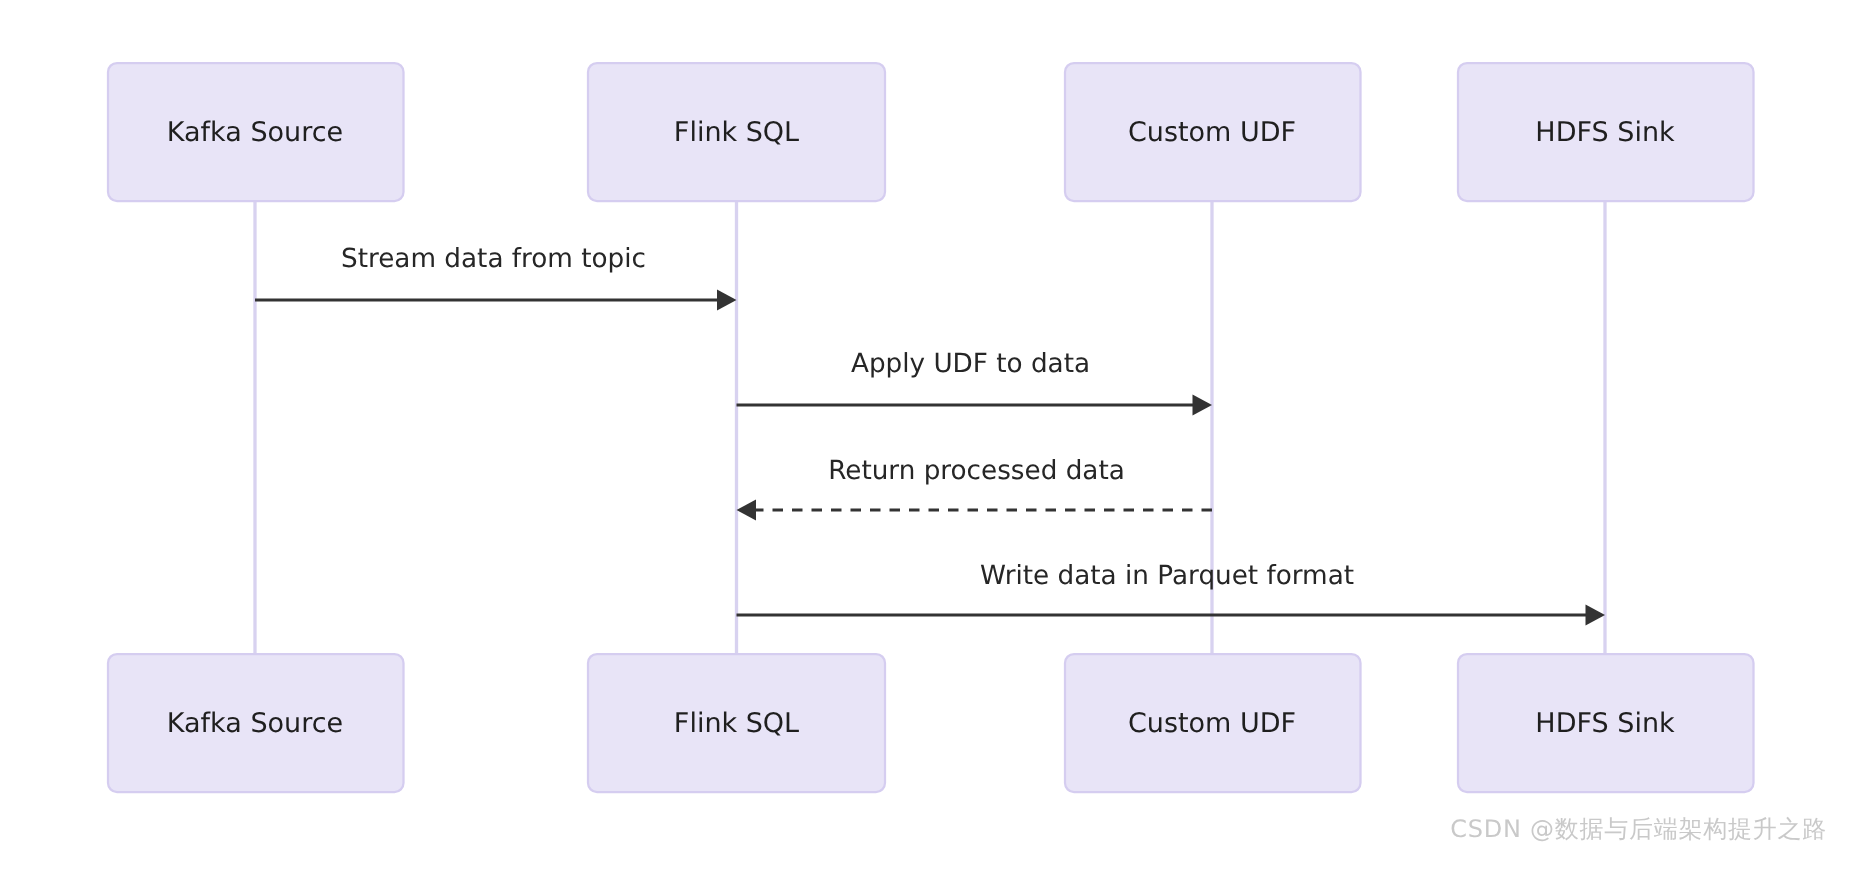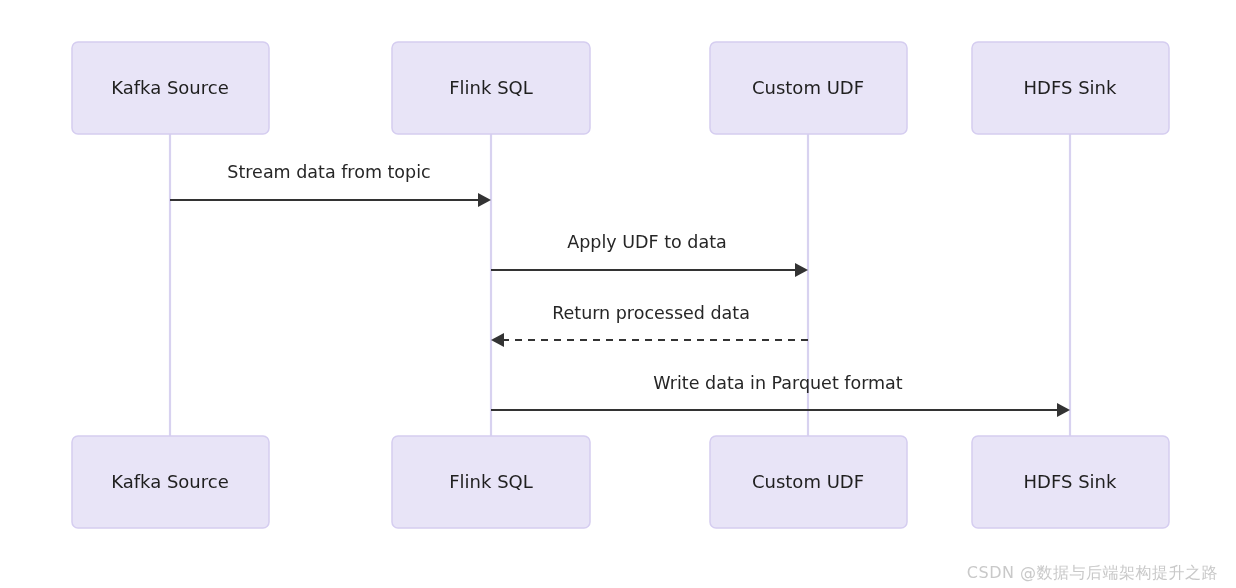--- a/index.html
+++ b/index.html
@@ -59,21 +59,21 @@
     text-anchor: middle;
     dominant-baseline: alphabetic;
   }
   .arrow-head {
     fill: #333333;
     stroke: none;
   }
   .watermark {
     position: absolute;
     right: 18px;
-    bottom: 4px;
+    bottom: 24px;
     font-family: "DejaVu Sans", "Liberation Sans", sans-serif;
     font-size: 16px;
     color: #c9c9c9;
     white-space: nowrap;
     letter-spacing: 0.5px;
     user-select: none;
   }
 </style>
 </head>
 <body>

